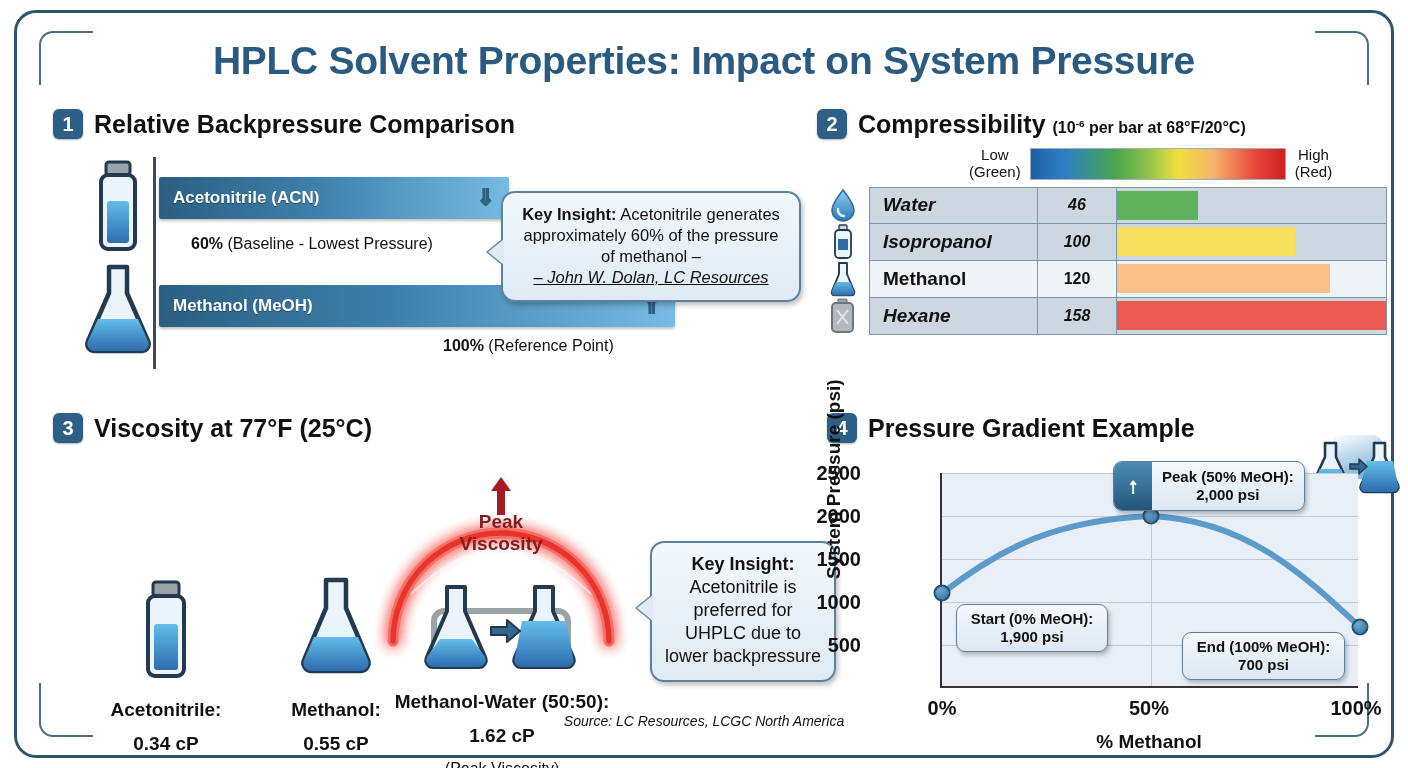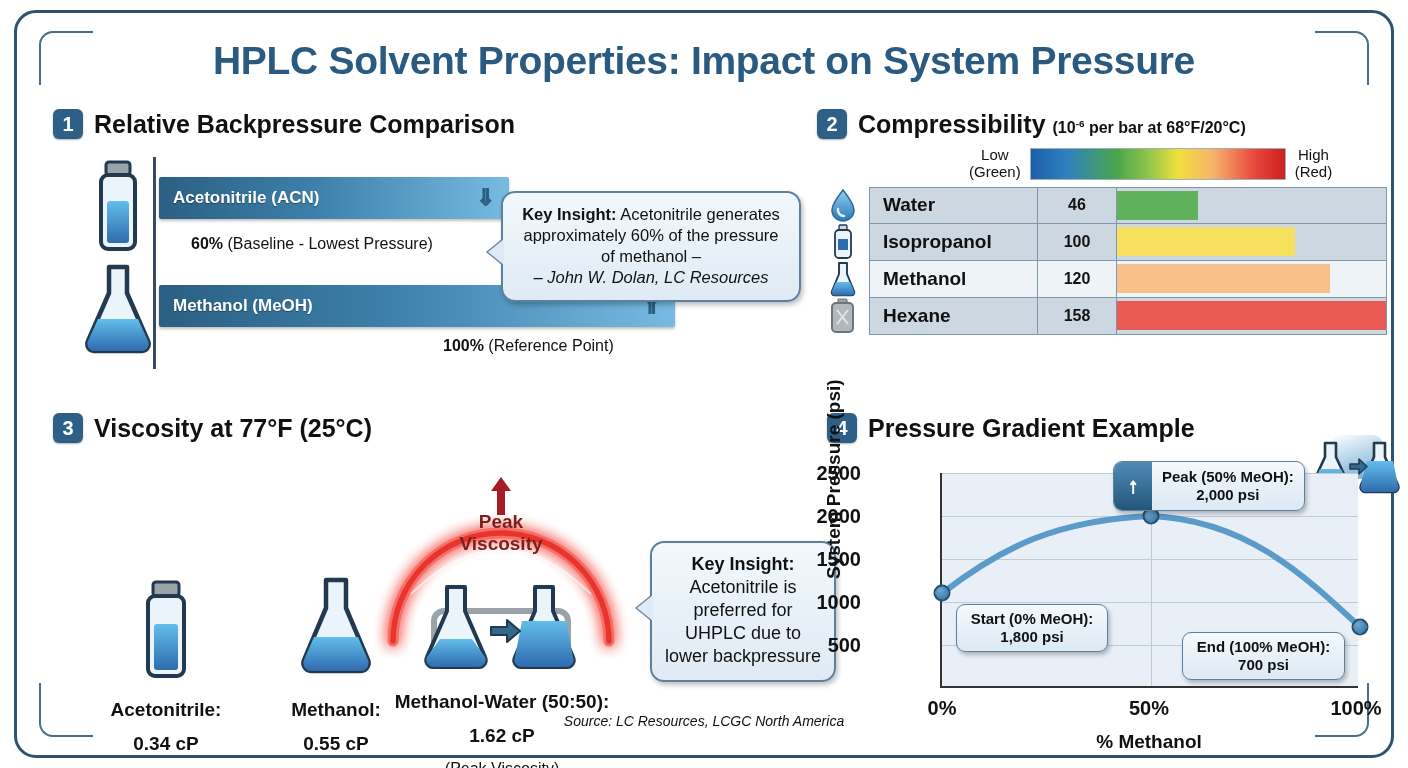--- a/index.html
+++ b/index.html
@@ -54,21 +54,21 @@
   .icon-flask1{position:absolute;left:28px;top:108px;}
 
   .callout{
     background:linear-gradient(180deg,#f2f8fc 0%,#dfeaf4 100%);
     border:2px solid #5c809e;border-radius:14px;
     box-shadow:2px 3px 5px rgba(0,0,0,.25);
     font-size:16.5px;color:#111;line-height:1.27;text-align:center;
     position:absolute;box-sizing:border-box;
   }
   .callout b{font-weight:bold;}
-  .callout i{font-style:italic;}
+  .callout i{font-style:italic;text-decoration:underline;}
   #p1-callout{left:448px;top:38px;width:300px;padding:11px 14px 12px;}
   .callout-tail-left{
     position:absolute;left:-15px;top:46px;width:0;height:0;
     border-top:13px solid transparent;border-bottom:13px solid transparent;
     border-right:16px solid #dfeaf4;
     filter:drop-shadow(-2px 0 0 #5c809e);
   }
 
   
   #p2{left:800px;top:96px;width:570px;height:300px;}
@@ -83,21 +83,21 @@
   .cicon{width:52px;display:flex;align-items:center;justify-content:center;flex:none;}
   .cgrid{flex:1;display:flex;border-left:1.5px solid #7d97ab;border-right:1.5px solid #7d97ab;
          border-bottom:1.5px solid #7d97ab;box-sizing:border-box;}
   .crow:first-of-type .cgrid{border-top:1.5px solid #7d97ab;}
   .cname{width:168px;flex:none;display:flex;align-items:center;padding-left:13px;
     font-size:19px;font-weight:bold;box-sizing:border-box;border-right:1.5px solid #7d97ab;}
   .cval{width:79px;flex:none;display:flex;align-items:center;justify-content:center;
     font-size:16px;font-weight:bold;box-sizing:border-box;border-right:1.5px solid #7d97ab;}
   .cbarcell{flex:1;display:flex;align-items:center;padding:0;box-sizing:border-box;}
   .cbar{height:29px;}
-  .shade-a{background:#ccd7e1;}
+  .shade-a{background:#ccd7e1;font-style:italic;}
   .shade-b{background:#eef3f8;}
 
   
   #p3{left:36px;top:400px;width:780px;height:330px;}
   .p3-body{position:relative;height:290px;margin-top:8px;}
   .visc-item{position:absolute;text-align:center;}
   .visc-cap{font-size:19px;font-weight:bold;line-height:1.18;margin-top:12px;}
   .visc-sub{font-size:16px;font-weight:normal;}
   .arc-wrap{position:absolute;left:318px;top:-2px;width:260px;height:210px;}
   .peak-text{
@@ -470,21 +470,21 @@
         <div class="tip tip-peak">
           <div class="up">↑</div>
           <div class="txt">
             <div>Peak (50% MeOH):</div>
             <div>2,000 psi</div>
           </div>
         </div>
 
         <div class="tip" style="left:14px;top:131px;width:152px;">
           <div>Start (0% MeOH):</div>
-          <div>1,800 psi</div>
+          <div>1,900 psi</div>
         </div>
 
         <div class="tip" style="left:240px;top:159px;width:163px;">
           <div>End (100% MeOH):</div>
           <div>700 psi</div>
         </div>
       </div>
 
       <div class="xtick" style="left:115px;top:248px;">0%</div>
       <div class="xtick" style="left:322px;top:248px;">50%</div>

